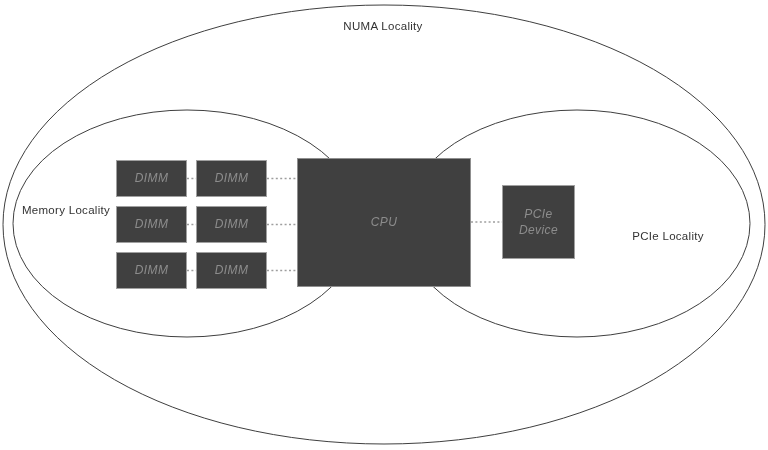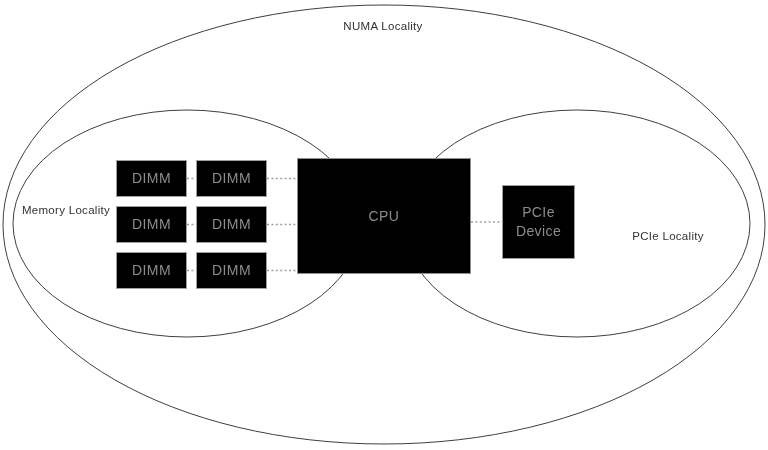--- a/index.html
+++ b/index.html
@@ -18,45 +18,46 @@
   }
   .stage svg {
     position: absolute;
     left: 0;
     top: 0;
     z-index: 0;
   }
   .box {
     position: absolute;
     box-sizing: border-box;
-    background: #000000;
+    background: #404040;
     border: 1px solid #a0a0a0;
     display: flex;
     align-items: center;
     justify-content: center;
     z-index: 2;
     color: #8c8c8c;
-    font-size: 14px;
+    font-size: 12px;
     letter-spacing: 0.4px;
     text-align: center;
     line-height: 1.35;
+    font-style: italic;
   }
   .box.cpu-box {
     border-color: #8f8f8f;
   }
   .box.pcie-box {
     white-space: pre-line;
   }
   .dimm-r1c1 { left: 116px; top: 160px; width: 71px; height: 37px; }
   .dimm-r1c2 { left: 196px; top: 160px; width: 71px; height: 37px; }
   .dimm-r2c1 { left: 116px; top: 206px; width: 71px; height: 37px; }
   .dimm-r2c2 { left: 196px; top: 206px; width: 71px; height: 37px; }
   .dimm-r3c1 { left: 116px; top: 252px; width: 71px; height: 37px; }
   .dimm-r3c2 { left: 196px; top: 252px; width: 71px; height: 37px; }
-  .cpu-box   { left: 297px; top: 158px; width: 174px; height: 116px; }
+  .cpu-box   { left: 297px; top: 158px; width: 174px; height: 129px; }
   .pcie-box  { left: 502px; top: 185px; width: 73px; height: 74px; }
   .region-label {
     position: absolute;
     z-index: 1;
     color: #333333;
     font-size: 11.5px;
     letter-spacing: 0.3px;
     text-align: center;
     white-space: nowrap;
   }

